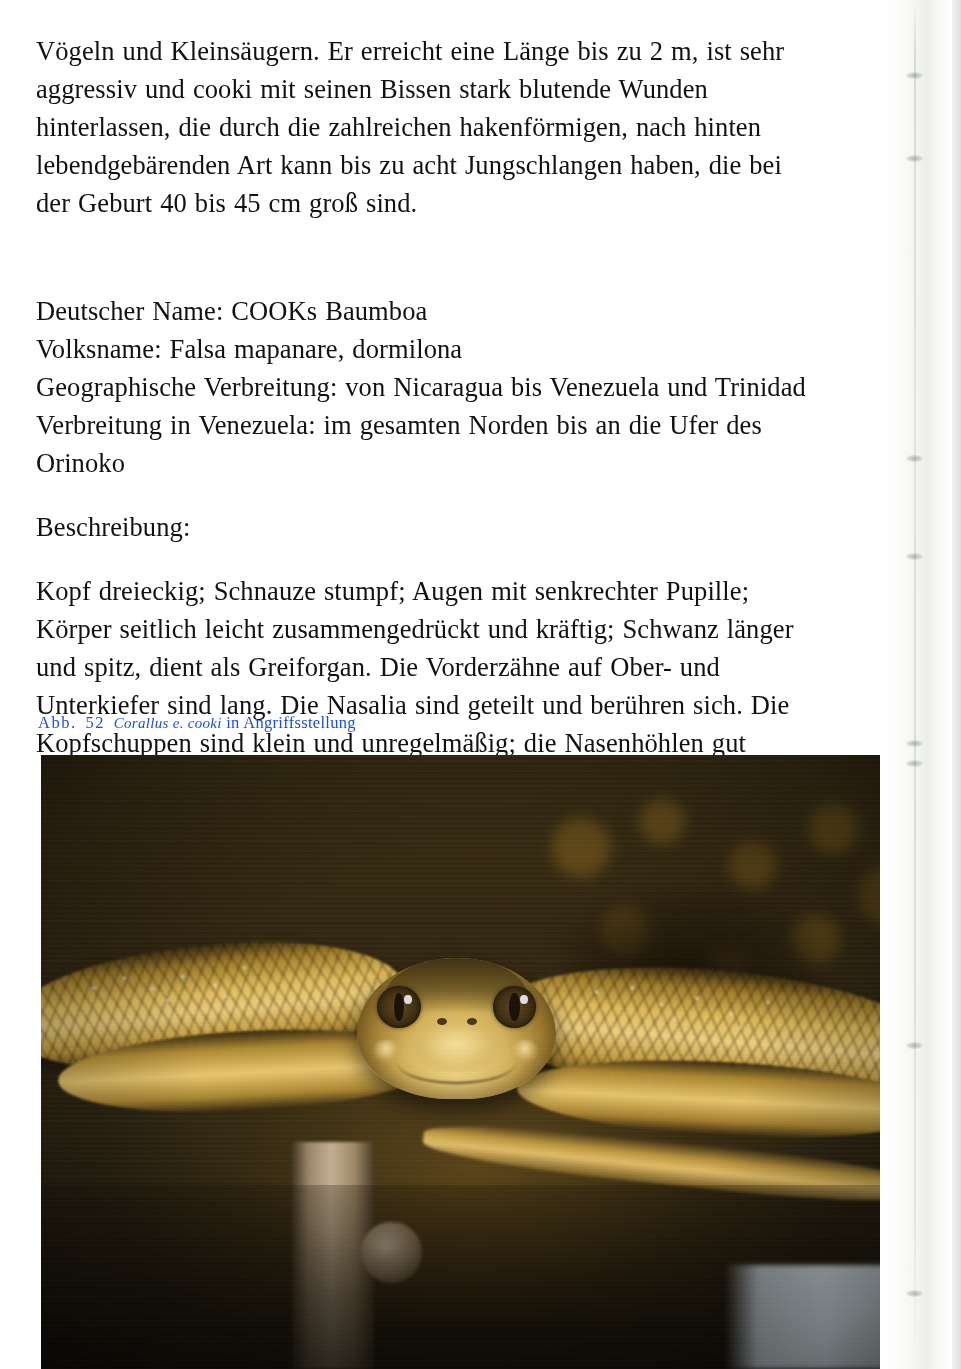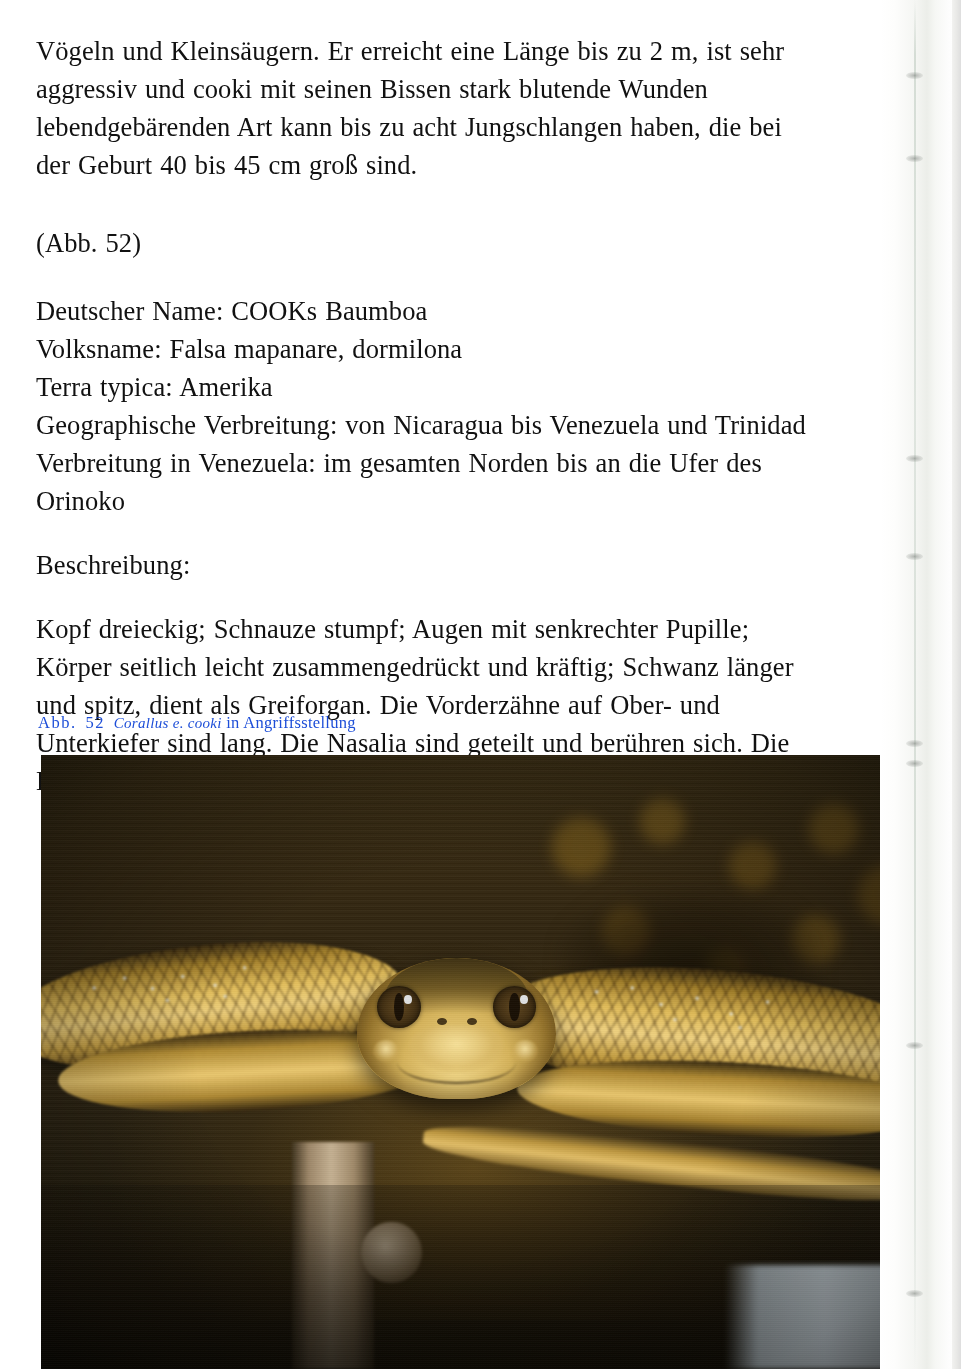--- a/index.html
+++ b/index.html
@@ -418,33 +418,32 @@
 </head>
 <body>
 
 <div class="page">
 
   <div class="column">
 
     <p class="para">
       <span class="ln">Vögeln und Kleinsäugern. Er erreicht eine Länge bis zu 2 m, ist sehr</span>
       <span class="ln">aggressiv und cooki mit seinen Bissen stark blutende Wunden</span>
+      <span class="ln">hinterlassen, die durch die zahlreichen hakenförmigen, nach hinten</span>
       <span class="ln">lebendgebärenden Art kann bis zu acht Jungschlangen haben, die bei</span>
       <span class="ln">der Geburt 40 bis 45 cm groß sind.</span>
     </p>
 
     <div class="gap-lg"></div>
 
-    <p class="lines">(Abb. 52)</p>
 
     <div class="gap-md"></div>
 
     <p class="lines">Deutscher Name: COOKs Baumboa</p>
     <p class="lines">Volksname: Falsa mapanare, dormilona</p>
-    <p class="lines">Terra typica: Amerika</p>
     <p class="lines">Geographische Verbreitung: von Nicaragua bis Venezuela und Trinidad</p>
     <p class="lines">Verbreitung in Venezuela: im gesamten Norden bis an die Ufer des</p>
     <p class="lines">Orinoko</p>
 
     <div class="gap-sm"></div>
 
     <p class="lines">Beschreibung:</p>
 
     <div class="gap-sm"></div>
 

